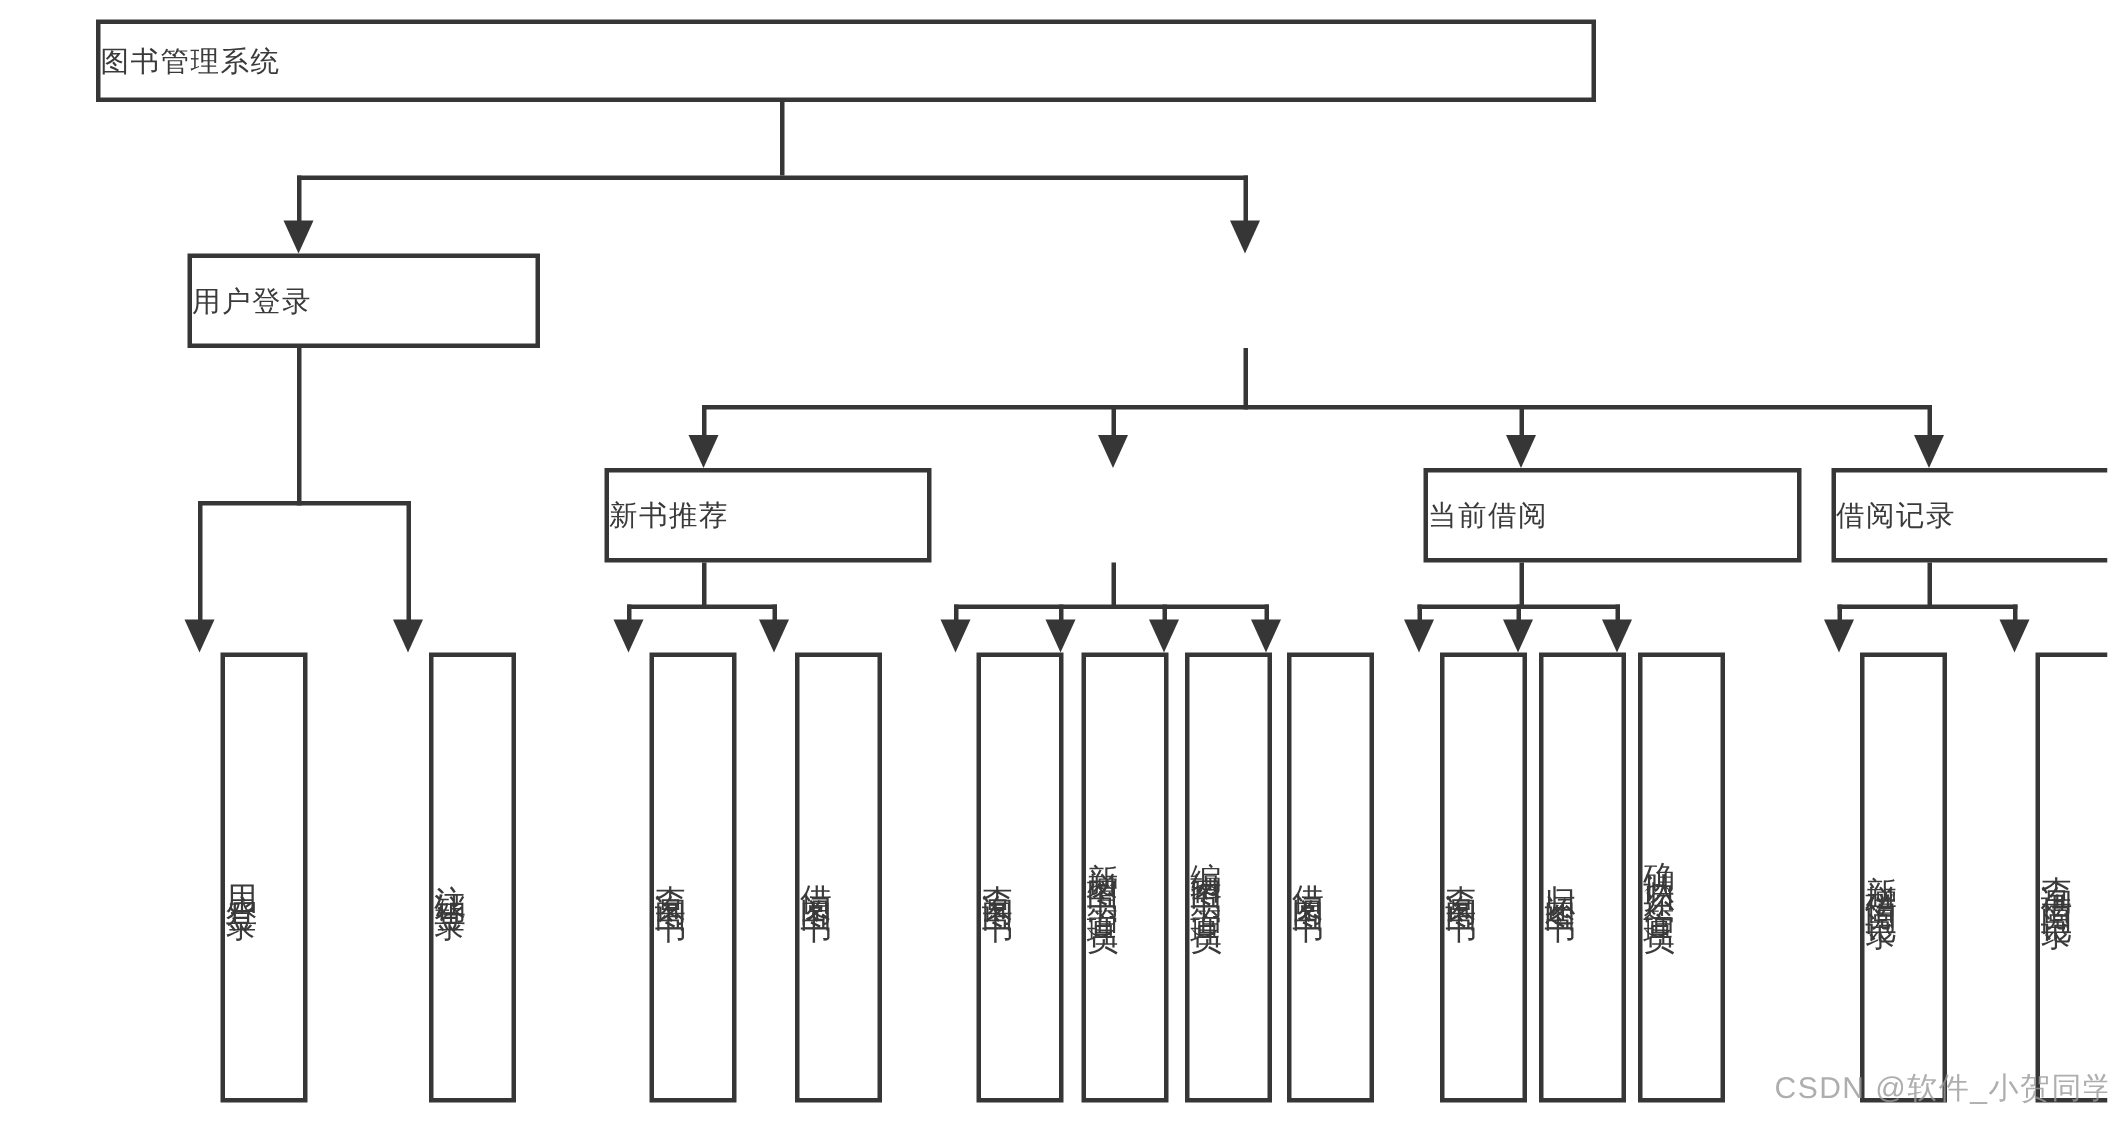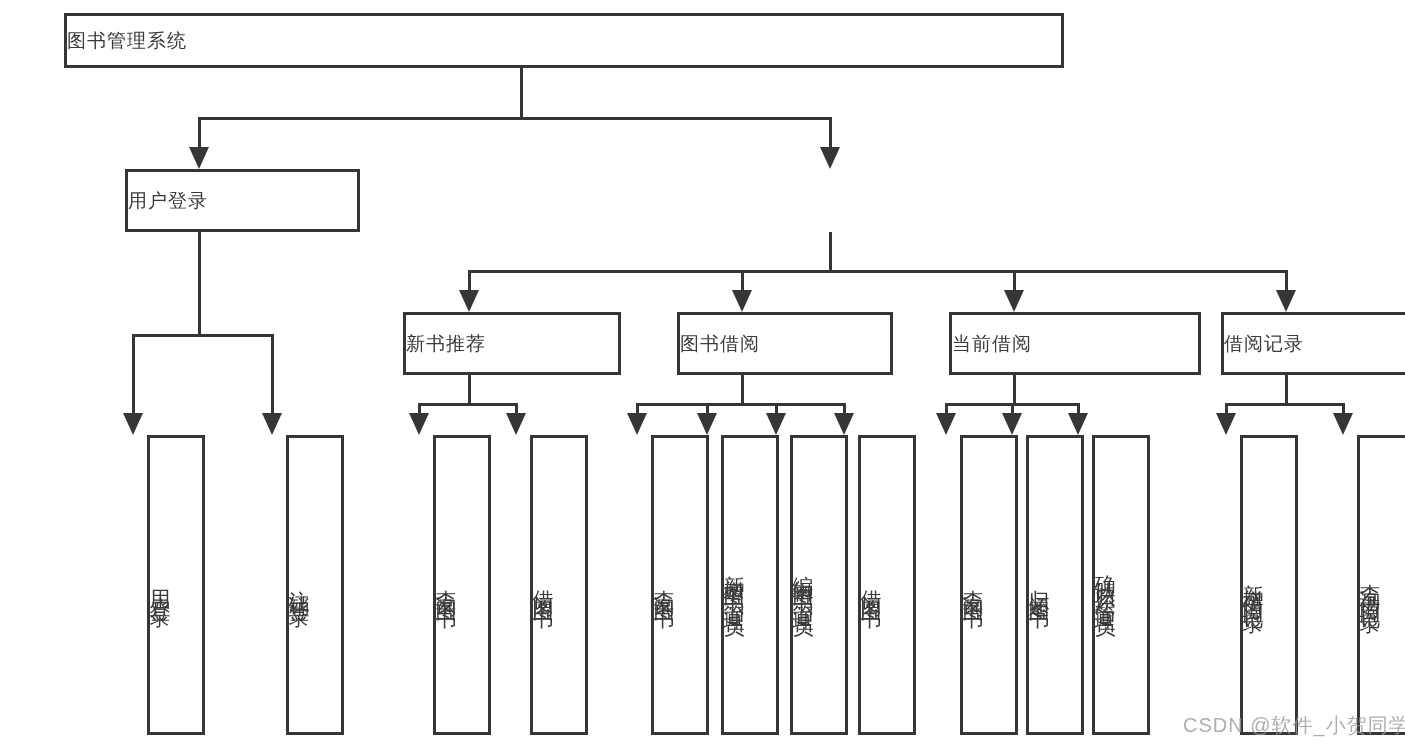--- a/index.html
+++ b/index.html
@@ -89,23 +89,20 @@
   <div class="vline" style="left:740.5px;top:270px;height:23px;"></div>
   <div class="arrow" style="left:732px;top:290px;"></div>
   <div class="vline" style="left:1012.5px;top:270px;height:23px;"></div>
   <div class="arrow" style="left:1004px;top:290px;"></div>
   <div class="vline" style="left:1284.5px;top:270px;height:23px;"></div>
   <div class="arrow" style="left:1276px;top:290px;"></div>
 
   <div class="box hbox" style="left:360px;top:312px;width:218px;height:63px;">
     <span>新书推荐</span>
   </div>
-  <div class="box hbox" style="left:634px;top:312px;width:216px;height:63px;">
-    <span>图书借阅</span>
-  </div>
   <div class="box hbox" style="left:906px;top:312px;width:252px;height:63px;">
     <span>当前借阅</span>
   </div>
   <div class="box hbox" style="left:1178px;top:312px;width:249px;height:63px;">
     <span>借阅记录</span>
   </div>
 
   <div class="vline" style="left:467.5px;top:375px;height:31px;"></div>
   <div class="hline" style="left:417.5px;top:403px;width:100px;"></div>
   <div class="vline" style="left:417.5px;top:403px;height:13px;"></div>

